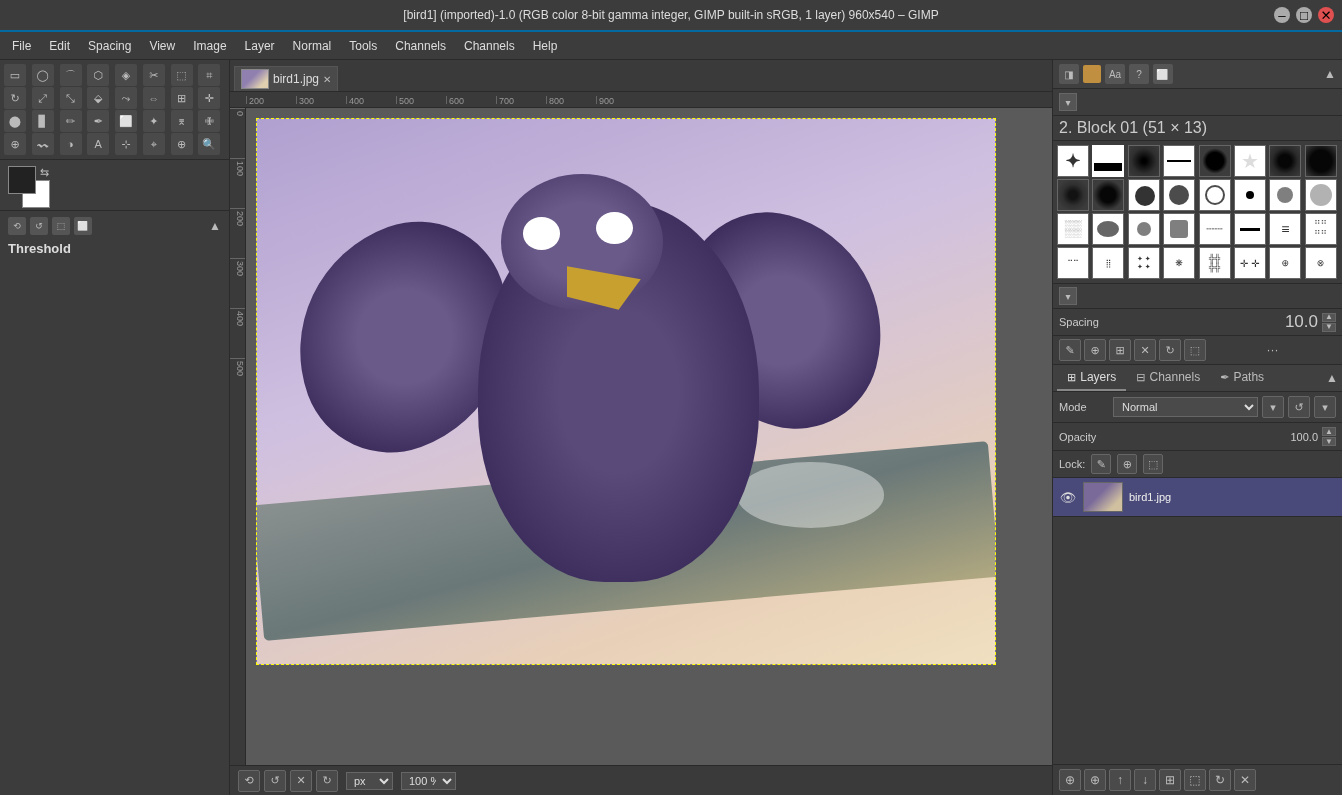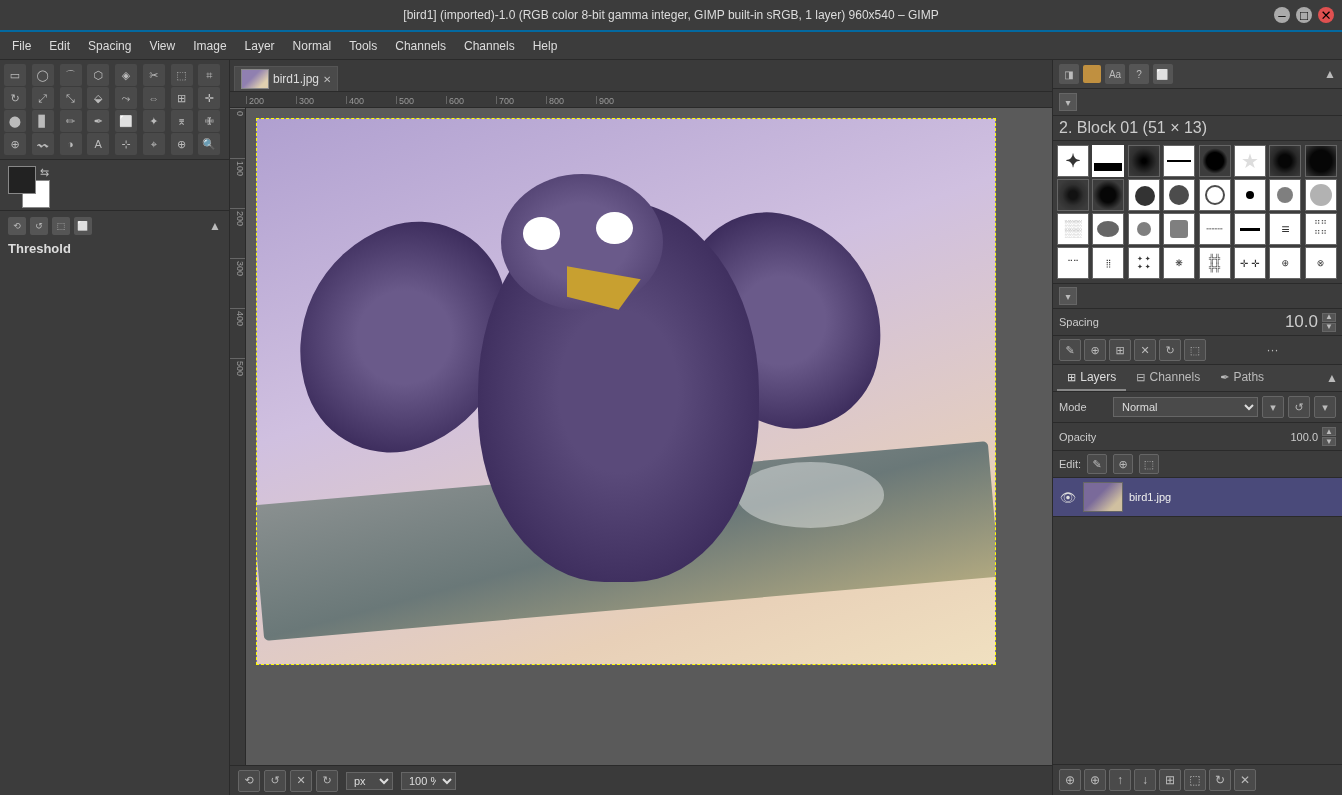--- a/index.html
+++ b/index.html
@@ -1028,21 +1028,21 @@
       <div id="layers-opacity-row">
         <span class="opacity-label">Opacity</span>
         <span class="opacity-value">100.0</span>
         <div class="spacing-stepper">
           <div class="step-btn">▲</div>
           <div class="step-btn">▼</div>
         </div>
       </div>
 
       <div id="layers-lock-row">
-        <span class="lock-label">Edit:</span>
+        <span class="lock-label">Lock:</span>
         <div class="lock-btn">✎</div>
         <div class="lock-btn">⊕</div>
         <div class="lock-btn">⬚</div>
       </div>
 
       <div id="layers-list">
         <div class="layer-row">
           <div class="layer-visibility">👁</div>
           <div class="layer-thumb">
             <div class="layer-thumb-inner"></div>

